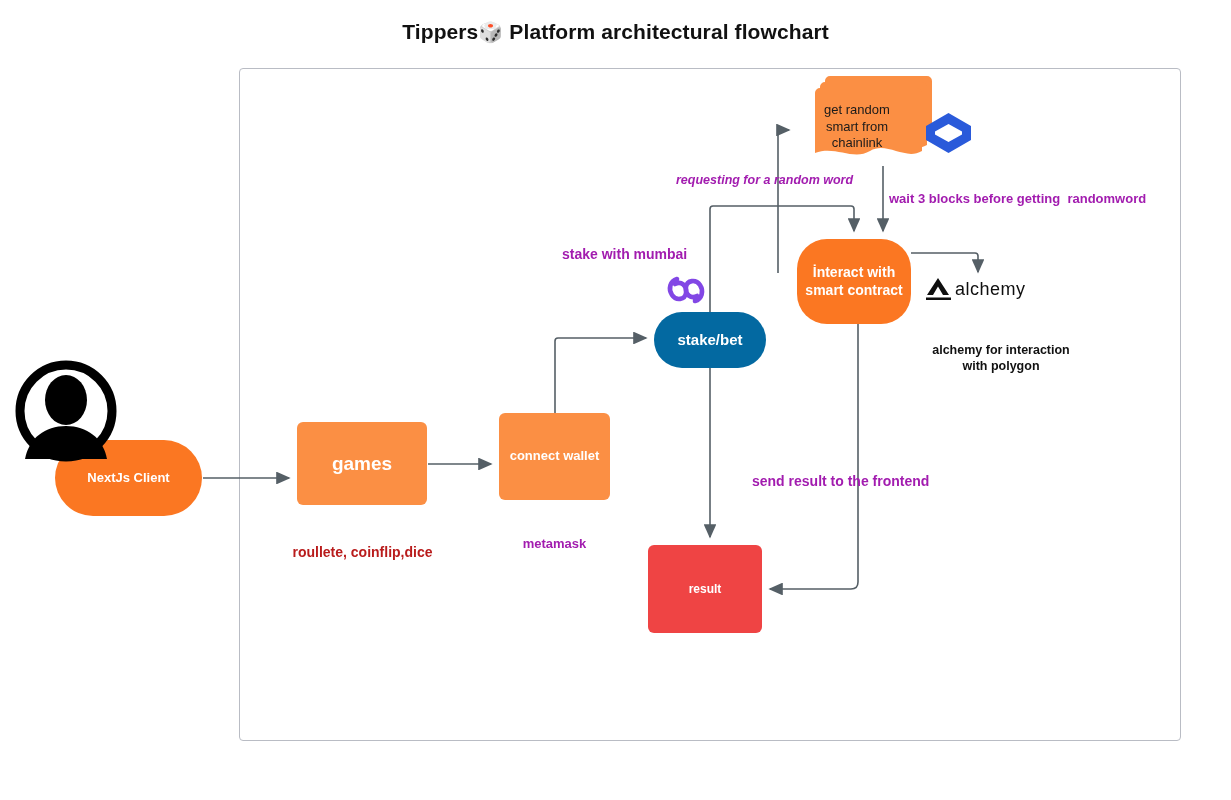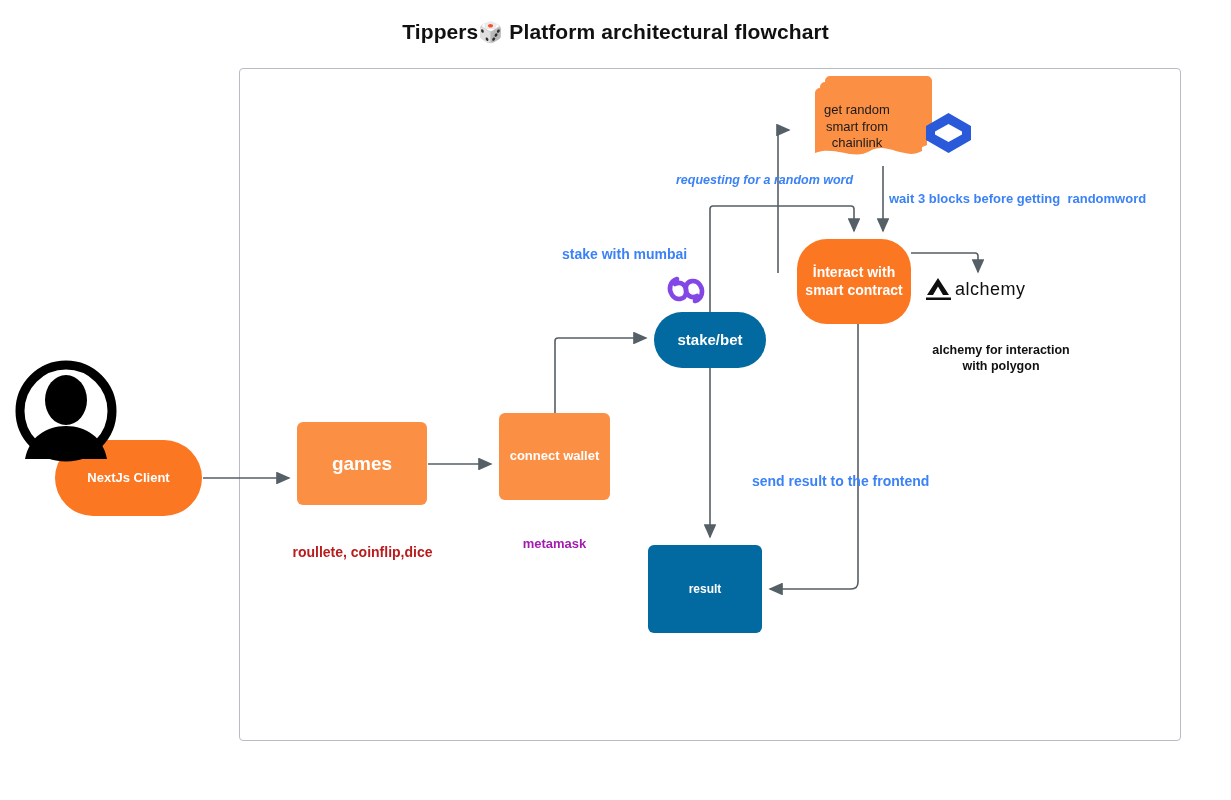--- a/index.html
+++ b/index.html
@@ -25,38 +25,38 @@
                font-size:13px;background:#fb7722;z-index:3;}
   #node-games{left:297px;top:422px;width:130px;height:83px;border-radius:6px;
               font-size:19px;background:#fb8f44;}
   #node-connect{left:499px;top:413px;width:111px;height:87px;border-radius:6px;
                 font-size:13px;background:#fb8f44;}
   #node-stake{left:654px;top:312px;width:112px;height:56px;border-radius:28px;
               font-size:15px;background:#0369a1;}
   #node-contract{left:797px;top:239px;width:114px;height:85px;border-radius:30px;
                  font-size:14px;background:#fb7722;}
   #node-result{left:648px;top:545px;width:114px;height:88px;border-radius:6px;
-               font-size:12px;background:#0369a1;}
+               font-size:12px;background:#ef4444;}
 
   
   .docstack{position:absolute;left:797px;top:88px;width:120px;height:85px;}
   .docstack svg{position:absolute;left:0;top:0;overflow:visible;}
   .docstack .doclabel{position:absolute;left:8px;top:14px;width:104px;
         text-align:center;font-size:13px;font-weight:normal;color:#1a1a1a;
         line-height:1.28;}
 
   
   .caption{position:absolute;text-align:center;font-weight:bold;margin-top:33px;}
   #cap-games{left:255px;top:511px;width:215px;font-size:14px;color:#b91c1c;}
   #cap-metamask{left:487px;top:503px;width:135px;font-size:13px;color:#a21caf;}
   #cap-alchemy{left:906px;top:309px;width:190px;font-size:12.5px;color:#111;
                line-height:1.3;}
 
   
-  .elabel{position:absolute;font-weight:bold;color:#3b82f6;white-space:pre;}
+  .elabel{position:absolute;font-weight:bold;color:#a21caf;white-space:pre;}
   #lab-request{left:676px;top:173px;font-size:12.5px;font-style:italic;}
   #lab-wait{left:889px;top:191px;font-size:13px;}
   #lab-stake-mumbai{left:562px;top:246px;font-size:14px;}
   #lab-send-result{left:752px;top:473px;font-size:14px;}
 
   
   .wires{position:absolute;left:0;top:0;width:1231px;height:800px;}
 
   
   .logo{position:absolute;}

